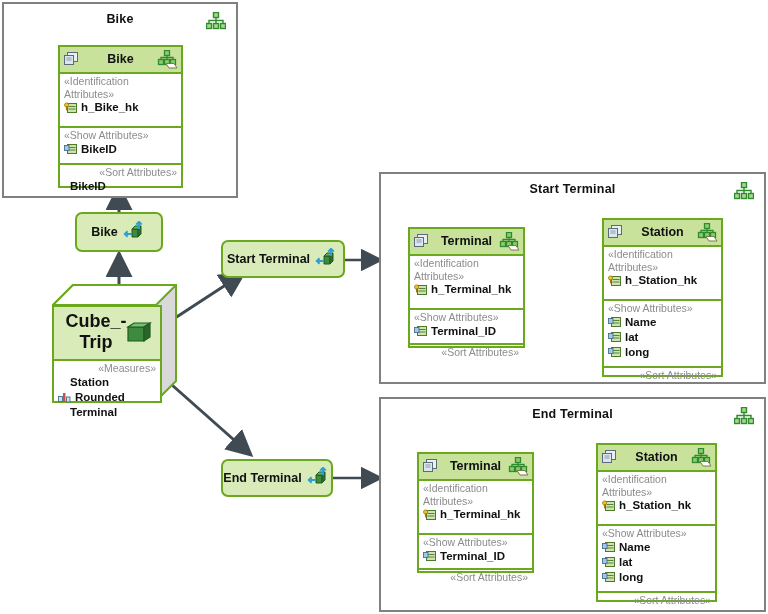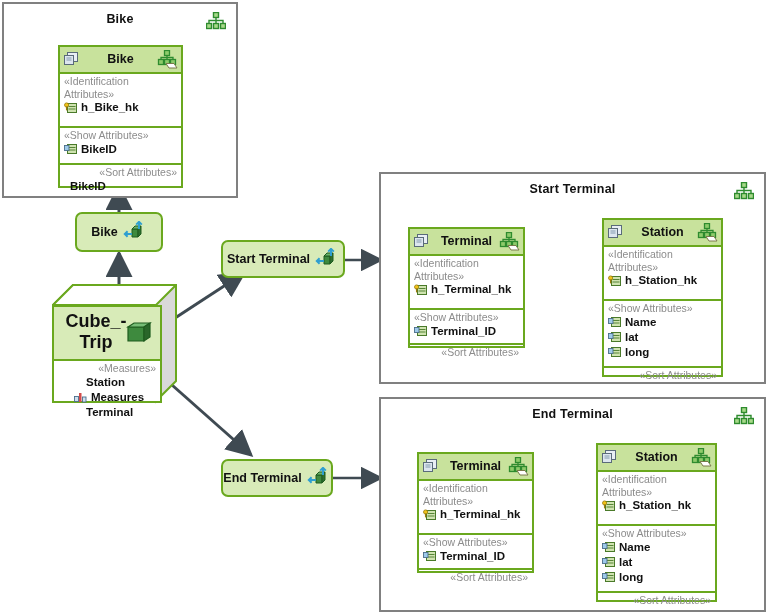--- a/index.html
+++ b/index.html
@@ -159,32 +159,32 @@
         <div class="cnm">
           <span>Cube_-</span><br>
           <span>Trip</span>
         </div>
         <svg class="cic" viewBox="0 0 28 26">
           <path d="M2,20 l16,0 l0,-14 l-16,0 z" fill="#3e8a3e" stroke="#1f5c1f" stroke-width="1.2"></path>
           <path d="M2,6 l6,-4 l16,0 l-6,4 z" fill="#77bd77" stroke="#1f5c1f" stroke-width="1.2"></path>
           <path d="M18,6 l6,-4 l0,14 l-6,4 z" fill="#2a662a" stroke="#1f5c1f" stroke-width="1.2"></path>
         </svg>
       </div>
-      <div class="sec" style="border-bottom:none;margin-left:16px;">
+      <div class="sec" style="border-bottom:none;">
         <div class="stereo">«Measures»</div>
         <div class="attr plain" style="padding-left:16px;">
           <span>Station</span>
         </div>
         <div class="attr">
           <svg class="aic" viewBox="0 0 13 12">
             <rect x="0.5" y="5.5" width="4" height="5" fill="#cfe0ee" stroke="#4a6e8a" stroke-width="0.9"></rect>
             <rect x="5" y="2" width="2.5" height="9" fill="#d24b4b"></rect>
             <rect x="8.5" y="6" width="3.5" height="5" fill="#cfe0ee" stroke="#4a6e8a" stroke-width="0.9"></rect>
           </svg>
-          <span>Measures</span>
+          <span>Rounded</span>
         </div>
         <div class="attr plain" style="padding-left:16px;">
           <span>Terminal</span>
         </div>
       </div>
     </div>
   </div>
 
   <div class="dim" style="left:221px;top:240px;width:124px;height:38px;">
     <span class="dnm">Start Terminal</span>

